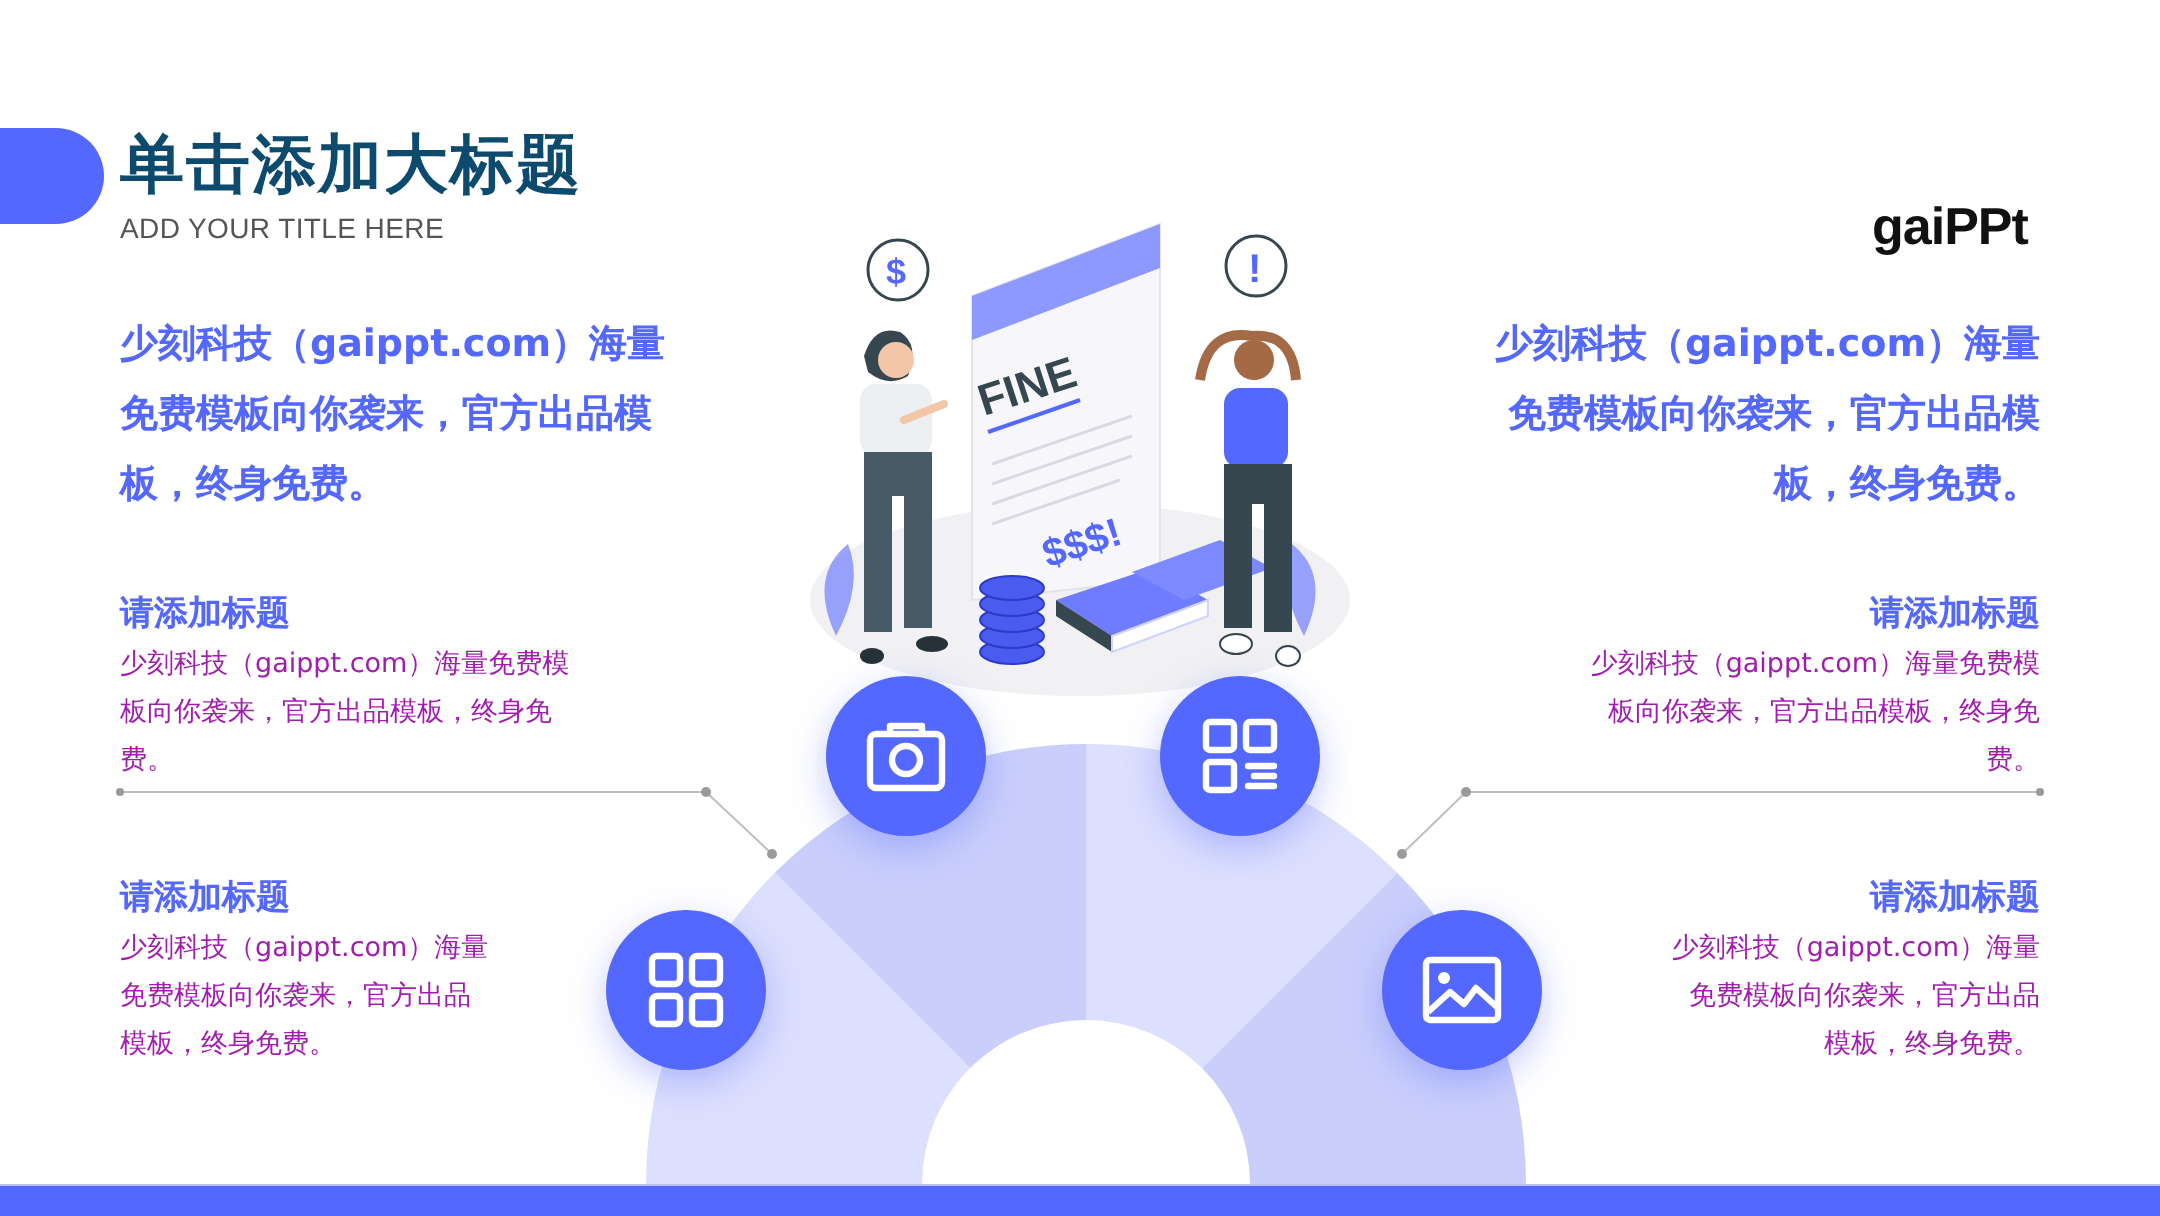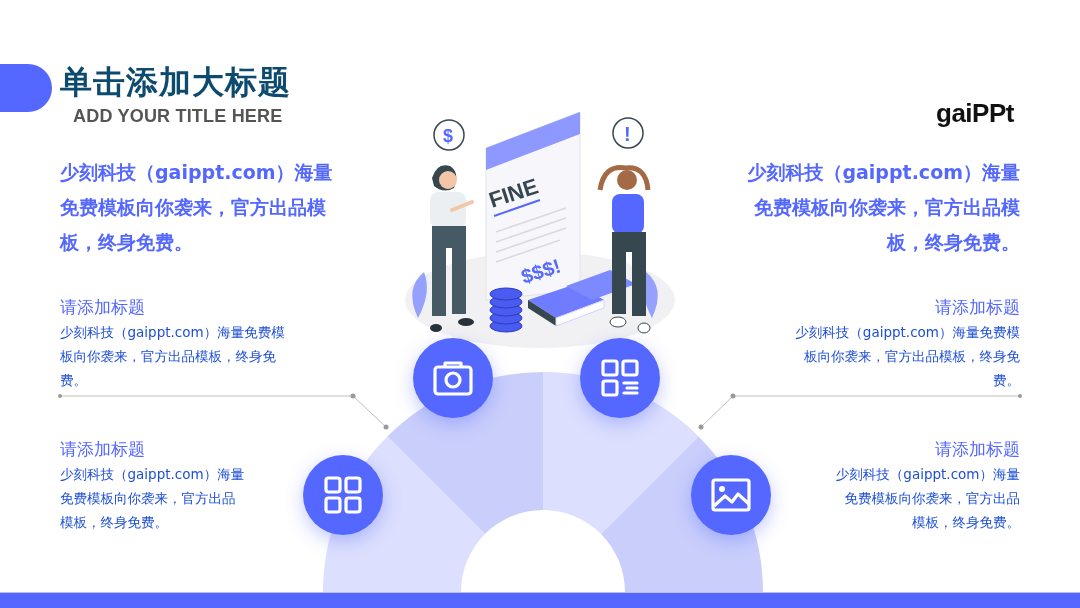--- a/index.html
+++ b/index.html
@@ -1,30 +1,30 @@
 <!DOCTYPE html>
 <html><head>
 <meta charset="utf-8">
 <style>
   * { margin:0; padding:0; box-sizing:border-box; }
   html, body { width:1080px; height:608px; overflow:hidden; background:#ffffff; }
   body { position:relative; font-family:"DejaVu Sans","Liberation Sans",sans-serif; }
 
   .accent-tab { position:absolute; left:0; top:64px; width:52px; height:48px; background:#5468ff; border-radius:0 24px 24px 0; }
   .title { position:absolute; left:60px; top:60px; font-size:32px; font-weight:bold; color:#0c4a6e; letter-spacing:1px; line-height:44px; }
-  .subtitle { position:absolute; left:73px; top:106px; font-family:"Liberation Sans",sans-serif; font-size:18px; color:#555555; letter-spacing:0.2px;font-weight:bold; }
+  .subtitle { position:absolute; left:60px; top:106px; font-family:"Liberation Sans",sans-serif; font-size:14px; color:#555555; letter-spacing:0.2px; }
   .logo { position:absolute; left:936px; top:64px; font-family:"Liberation Sans",sans-serif; font-size:26px; font-weight:bold; color:#111111; letter-spacing:-0.5px;margin-top:34px; }
 
   .lead { position:absolute; top:155px; width:330px; font-size:19px; font-weight:bold; color:#5468ff; line-height:35px; }
   .lead.left { left:60px; text-align:left; }
   .lead.right { right:60px; text-align:right; width:320px; }
 
   .block { position:absolute; width:270px; }
-  .block .h { font-size:17px; font-weight:normal; color:#5468ff; line-height:26px; }
-  .block .p { font-size:13.5px; color:#1d4ed8; line-height:24px; }
+  .block .h { font-size:17px; font-weight:bold; color:#5468ff; line-height:26px; }
+  .block .p { font-size:13.5px; color:#a21caf; line-height:24px; }
   .block.l { left:60px; text-align:left; }
   .block.r { right:60px; text-align:right; }
   .b1 { top:294px; width:268px; }
   .b2 { top:436px; width:222px; }
   .b3 { top:294px; width:268px; }
   .b4 { top:436px; width:222px; }
 
   svg.layer { position:absolute; left:0; top:0; }
   .bottom-bar { position:absolute; left:0; top:592px; width:1080px; height:16px; background:#5468ff; border-top:1px solid #b8c0f6; }
 

